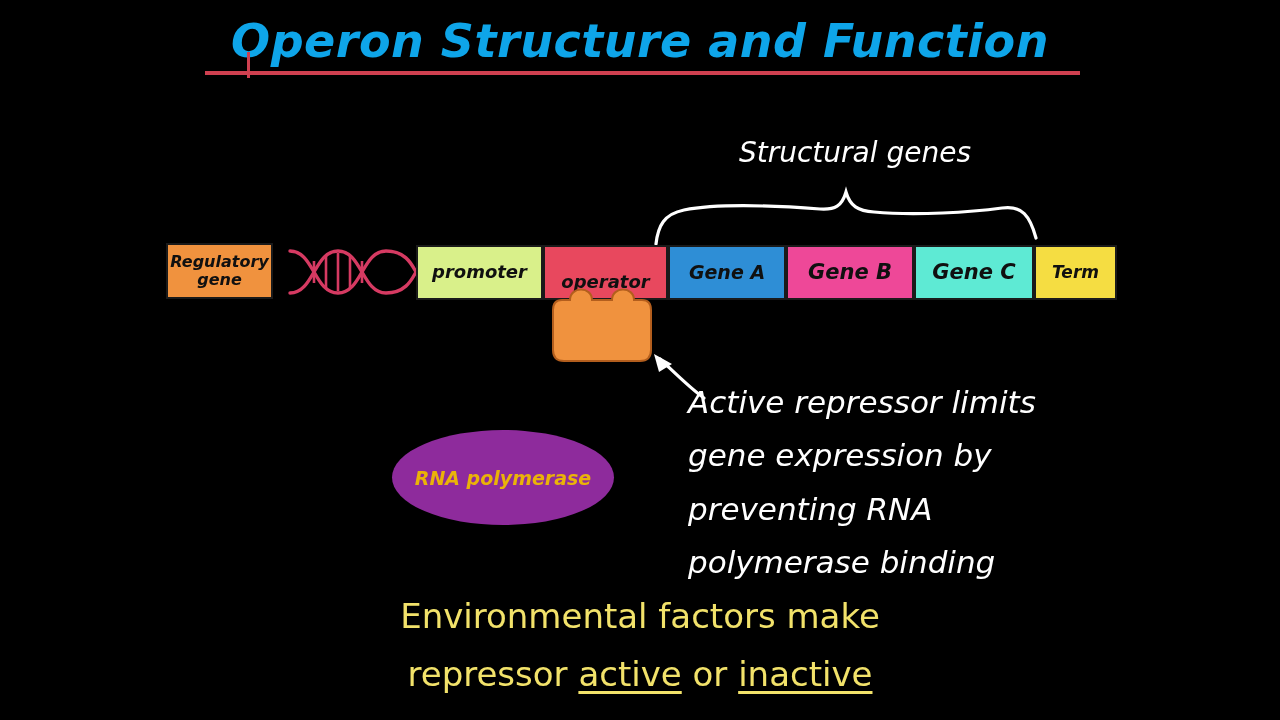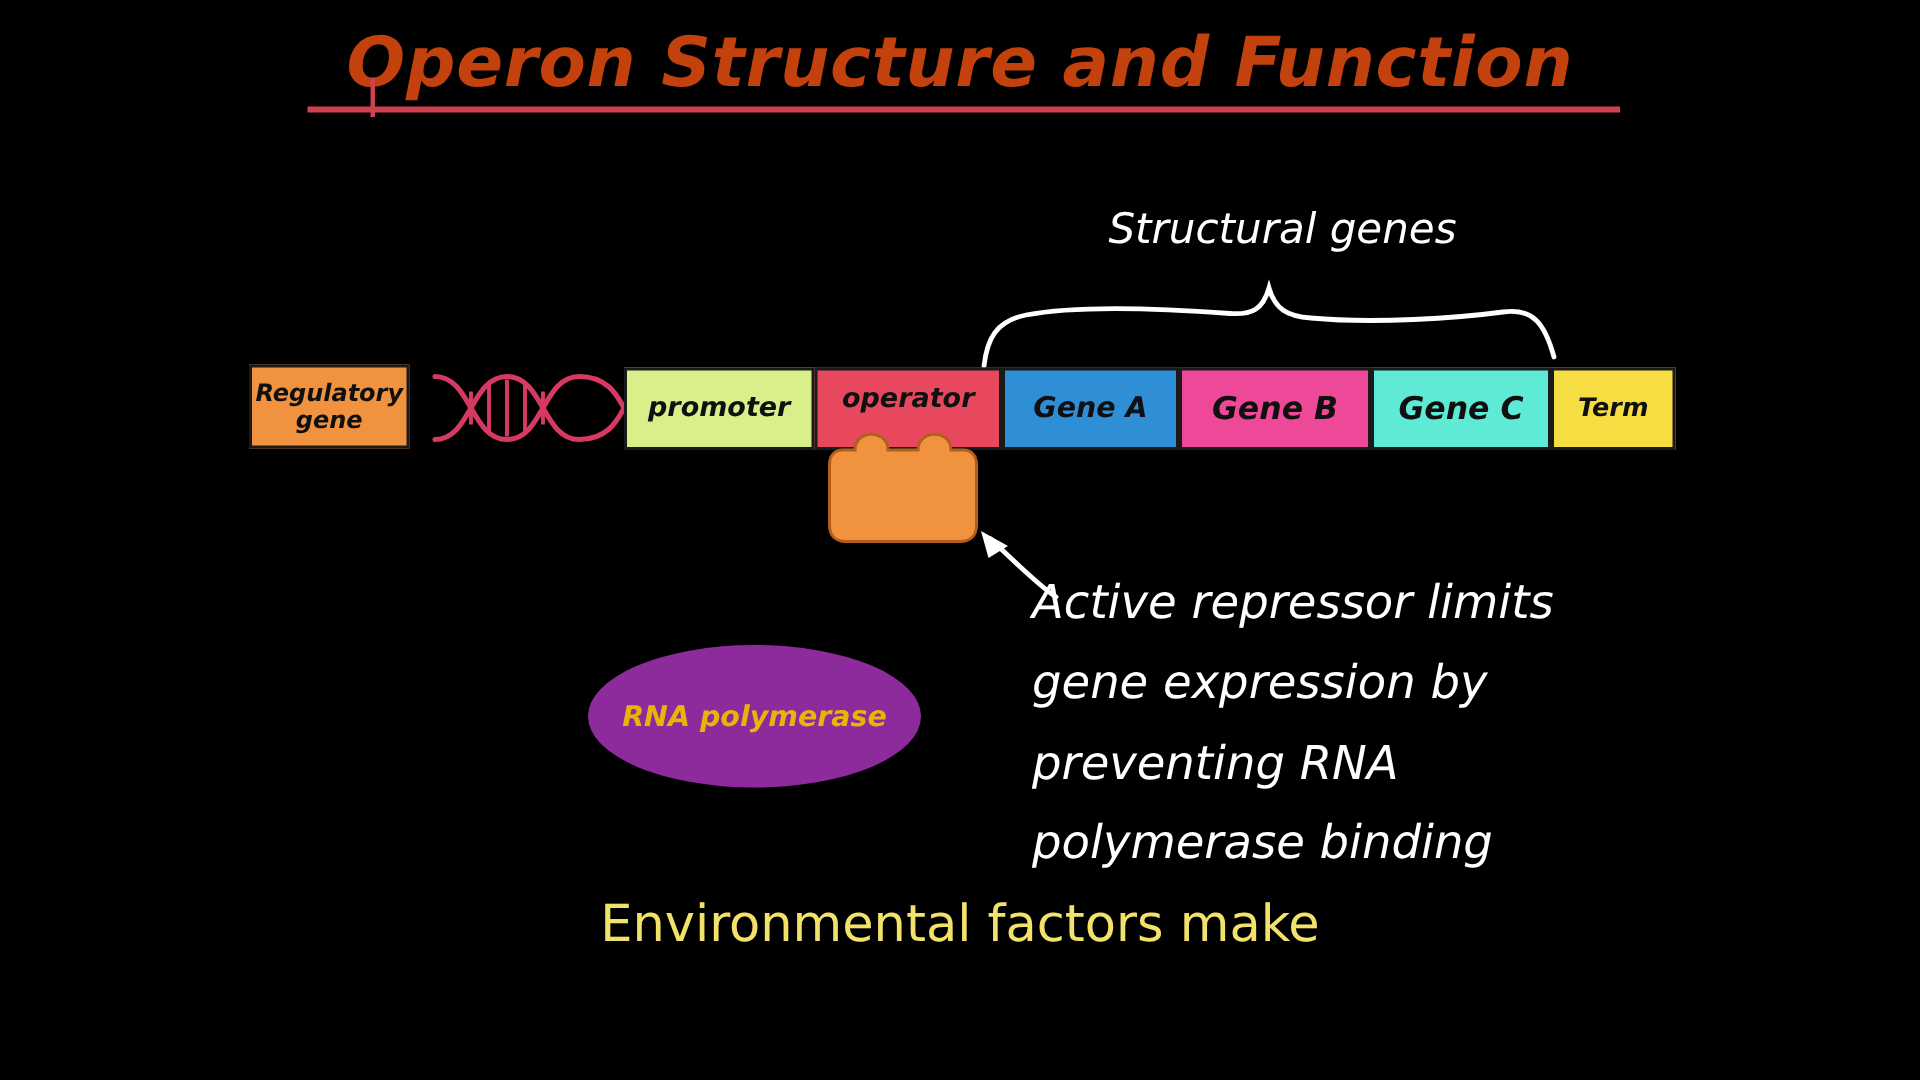--- a/index.html
+++ b/index.html
@@ -22,21 +22,21 @@
     background: #000000;
   }
 
   
   .title {
     position: absolute;
     left: 0;
     top: 14px;
     width: 1280px;
     text-align: center;
-    color: #c2410c;
+    color: #0ea5e9;
     font-family: "DejaVu Sans", sans-serif;
     font-size: 46px;
     font-style: italic;
     font-weight: 700;
     letter-spacing: 0.5px;
     white-space: nowrap;
   }
   .title-underline {
     position: absolute;
     left: 205px;
@@ -81,21 +81,21 @@
     width: 127px; height: 55px;
     background: #d9f08a;
     font-size: 18px;
   }
   #operator {
     left: 543px; top: 245px;
     width: 125px; height: 55px;
     background: #e8485e;
     font-size: 18px;
     align-items: flex-start;
-    padding-top: 9px;
+    padding-top: 25px;
   }
   #gene-a {
     left: 668px; top: 245px;
     width: 118px; height: 55px;
     background: #2e8ed6;
     font-size: 19px;
   }
   #gene-b {
     left: 786px; top: 245px;
     width: 128px; height: 55px;
@@ -262,15 +262,16 @@
 
   <div class="note">
     <div>Active repressor limits</div>
     <div>gene expression by</div>
     <div>preventing RNA</div>
     <div>polymerase binding</div>
   </div>
 
   <div class="caption">
     <div>Environmental factors make</div>
+    <div><span>repressor </span><span class="u">active</span><span> or </span><span class="u">inactive</span></div>
   </div>
 
 </div>
 
 </body></html>

